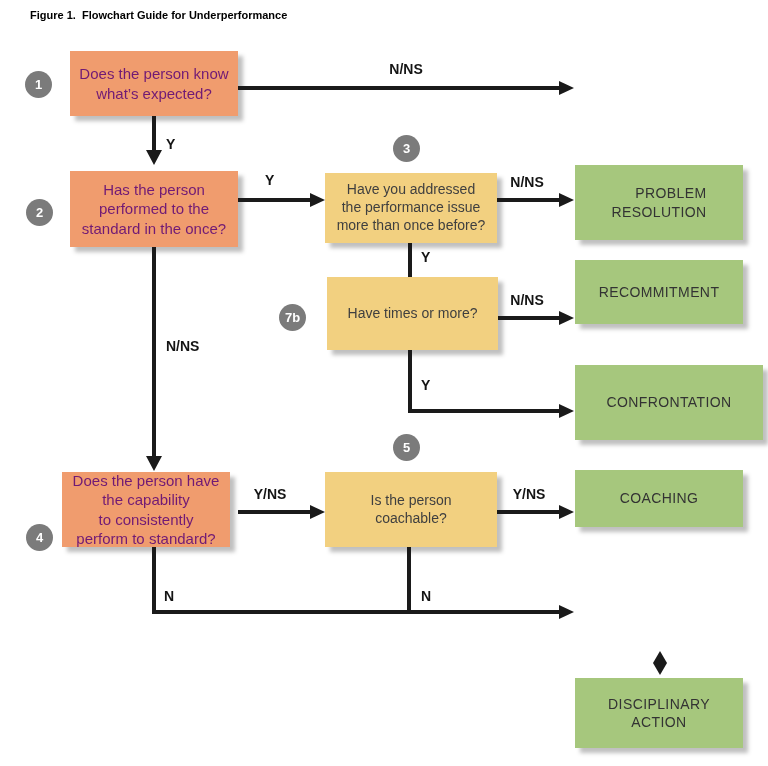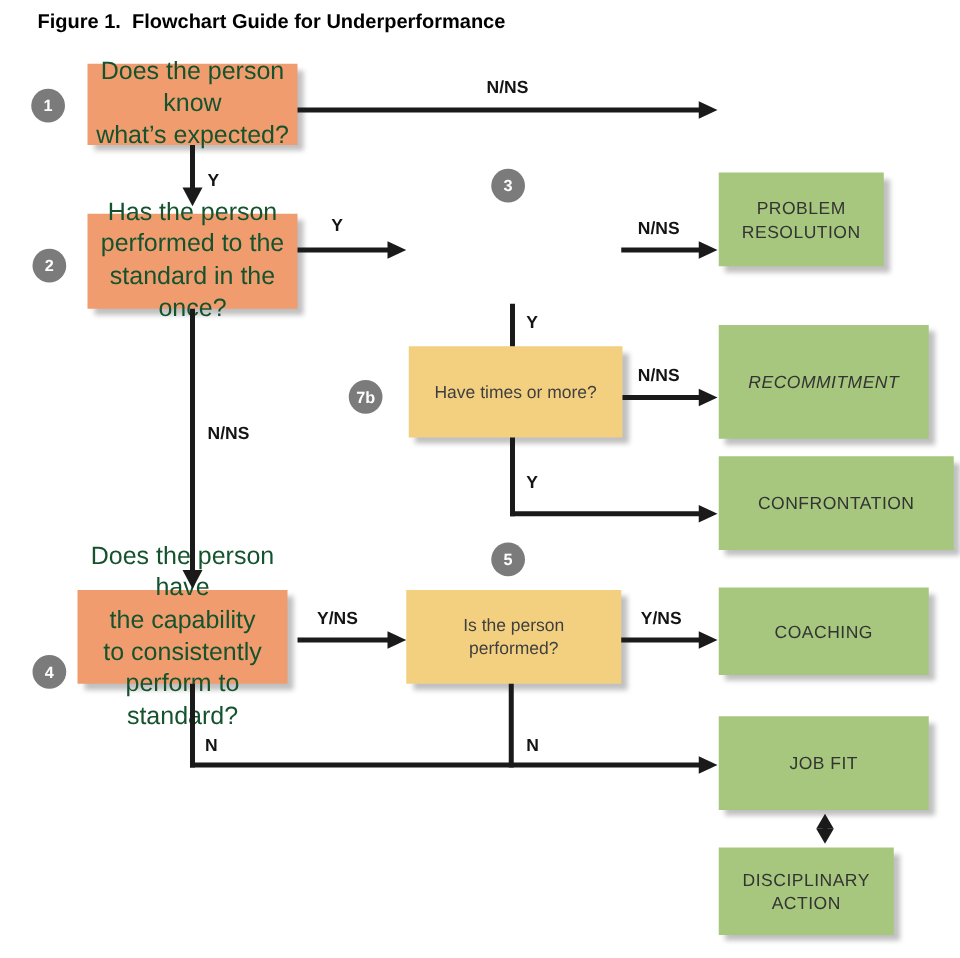--- a/index.html
+++ b/index.html
@@ -7,37 +7,37 @@
     position: relative;
     width: 768px;
     height: 766px;
     background: #ffffff;
     font-family: "Liberation Sans", sans-serif;
     overflow: hidden;
   }
   .figure-title {
     position: absolute;
     left: 30px; top: 9px;
-    font-size: 16px;
+    font-size: 11px;
     font-weight: bold;
     color: #000000;
     white-space: pre;
   }
   .box {
     position: absolute;
     display: flex;
     align-items: center;
     justify-content: center;
     text-align: center;
     white-space: pre-line;
     box-shadow: 5px 5px 4px rgba(0,0,0,0.25);
     box-sizing: border-box;
     padding: 4px;
   }
-  .q-primary   { background: var(--c-question-primary);   color: #14532d; font-size: 20px; line-height: 1.28; }
+  .q-primary   { background: var(--c-question-primary);   color: #701a75; font-size: 15px; line-height: 1.28; }
   .q-secondary { background: var(--c-question-secondary); color: #3f3f3f; font-size: 14px; line-height: 1.28; }
   .outcome     { background: var(--c-outcome);            color: #333333; font-size: 14px; letter-spacing: 0.4px; line-height: 1.3; }
   .badge {
     position: absolute;
     width: 27px; height: 27px;
     border-radius: 50%;
     background: var(--c-badge);
     color: #ffffff;
     font-size: 13px;
     font-weight: bold;
@@ -92,31 +92,33 @@
   <div class="box q-primary" style="left:70px; top:51px;  width:168px; height:65px;">Does the person know
 what’s expected?</div>
   <div class="box q-primary" style="left:70px; top:171px; width:168px; height:76px;">Has the person
 performed to the
 standard in the once?</div>
   <div class="box q-primary" style="left:62px; top:472px; width:168px; height:75px;">Does the person have
 the capability
 to consistently
 perform to standard?</div>
 
+  <div class="box q-secondary" style="left:325px; top:173px; width:172px; height:70px;">Have you addressed
+the performance issue
+more than once before?</div>
   <div class="box q-secondary" style="left:327px; top:277px; width:171px; height:73px;">Have times or more?</div>
   <div class="box q-secondary" style="left:325px; top:472px; width:172px; height:75px;">Is the person
-performed?</div>
+coachable?</div>
 
-  <div class="box outcome" style="left:575px; top:138px; width:132px; height:75px;">PROBLEM
+  <div class="box outcome" style="left:575px; top:165px; width:168px; height:75px;text-align:right;">PROBLEM
 RESOLUTION</div>
-  <div class="box outcome" style="left:575px; top:260px; width:168px; height:91px;font-style:italic;">RECOMMITMENT</div>
+  <div class="box outcome" style="left:575px; top:260px; width:168px; height:64px;">RECOMMITMENT</div>
   <div class="box outcome" style="left:575px; top:365px; width:188px; height:75px;">CONFRONTATION</div>
-  <div class="box outcome" style="left:575px; top:470px; width:168px; height:70px;">COACHING</div>
-  <div class="box outcome" style="left:575px; top:573px; width:168px; height:75px;">JOB FIT</div>
-  <div class="box outcome" style="left:575px; top:678px; width:140px; height:70px;">DISCIPLINARY ACTION</div>
+  <div class="box outcome" style="left:575px; top:470px; width:168px; height:57px;">COACHING</div>
+  <div class="box outcome" style="left:575px; top:678px; width:168px; height:70px;">DISCIPLINARY ACTION</div>
 
   <div class="hline" style="left:238px; top:86px; width:322px;"></div>
   <div class="ah-right" style="left:559px; top:81px;"></div>
   <div class="elabel center" style="left:370px; top:61px;">N/NS</div>
 
   <div class="vline" style="left:152px; top:116px; height:36px;"></div>
   <div class="ah-down" style="left:146px; top:150px;"></div>
   <div class="elabel" style="left:166px; top:136px;">Y</div>
 
   <div class="hline" style="left:238px; top:198px; width:73px;"></div>

